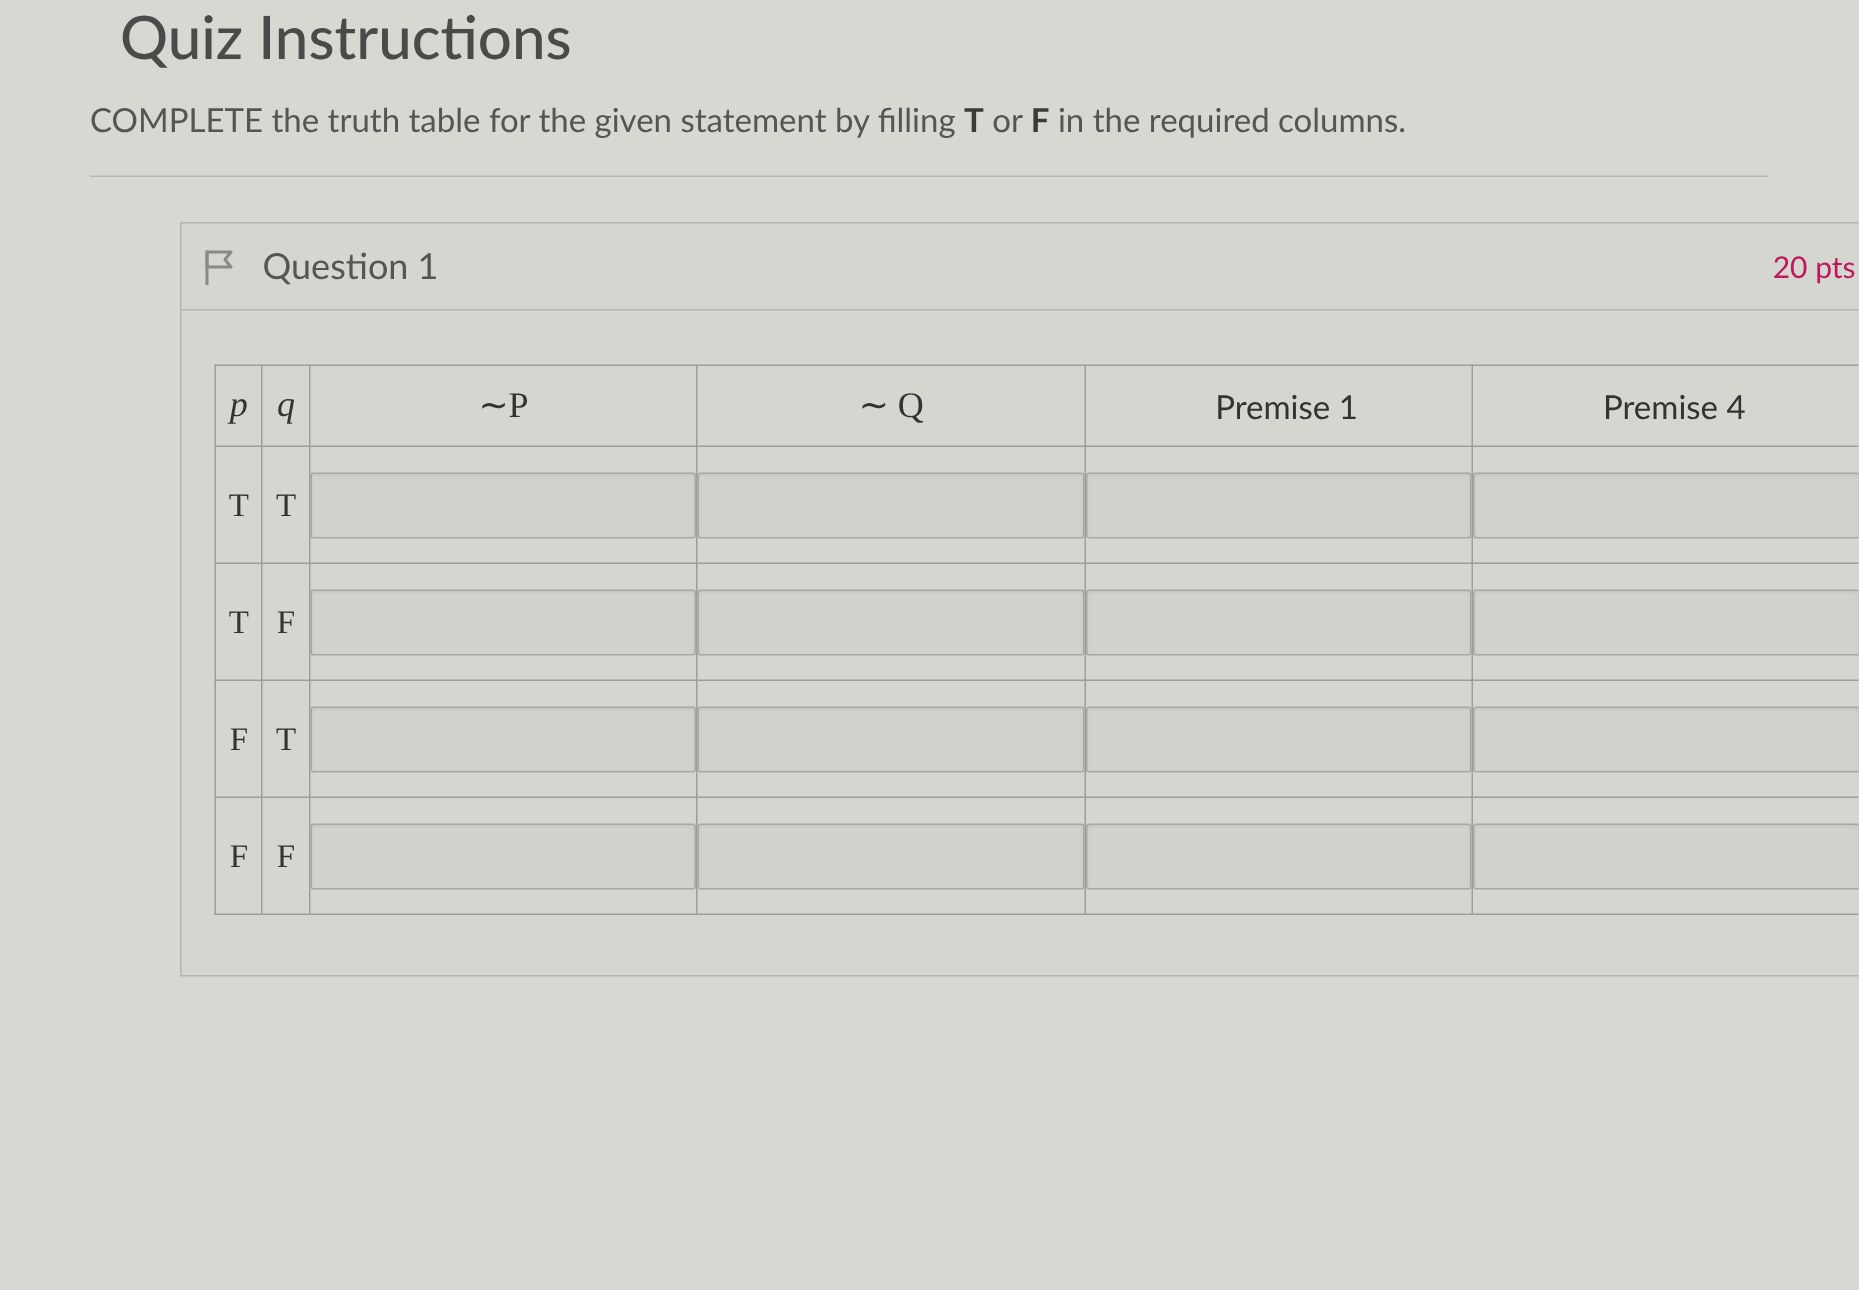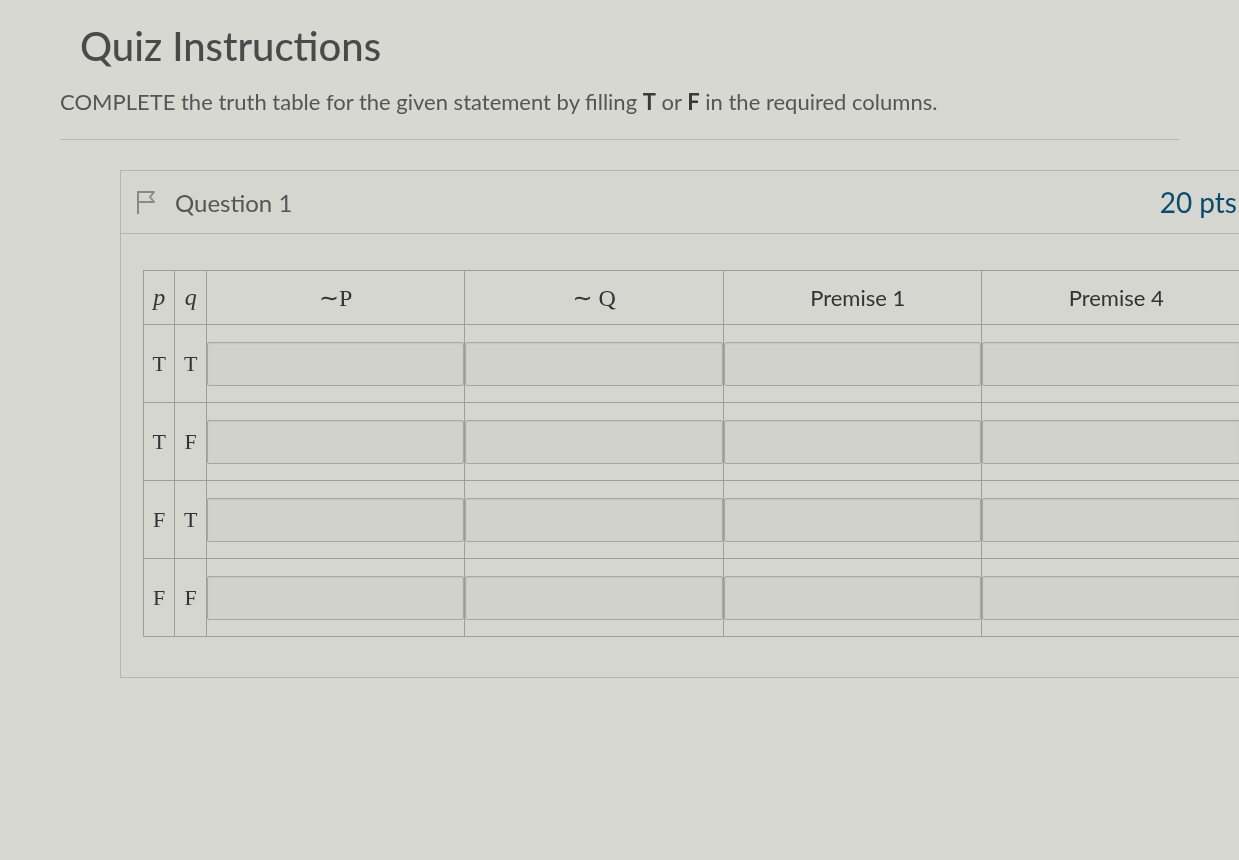--- a/index.html
+++ b/index.html
@@ -13,21 +13,21 @@
     height: 860px;
     overflow: hidden;
   }
   .page {
     padding: 0 60px;
   }
   .title {
     font-size: 40px;
     font-weight: 500;
     color: #4a4a4a;
-    margin: 22px 0 18px 20px;
+    margin: 0 0 18px 20px;
   }
   .instructions {
     font-size: 22px;
     color: #555;
     margin: 0 0 8px 0;
     padding-bottom: 24px;
     border-bottom: 1px solid #b8b8b2;
   }
   .instructions .lead {
     color: #555;
@@ -52,21 +52,21 @@
   }
   .flag-icon {
     width: 22px;
     height: 26px;
     margin-right: 18px;
     position: relative;
     flex-shrink: 0;
   }
   .flag-icon svg { display:block; }
   .q-title { flex: 1; }
-  .q-points { color: #0c4a6e; font-size: 28px; }
+  .q-points { color: #be185d; font-size: 20px; }
   .question-body {
     padding: 36px 22px 40px 22px;
   }
   table.truth {
     border-collapse: collapse;
     width: 100%;
     table-layout: fixed;
   }
   table.truth th, table.truth td {
     border: 1px solid #9e9e98;

